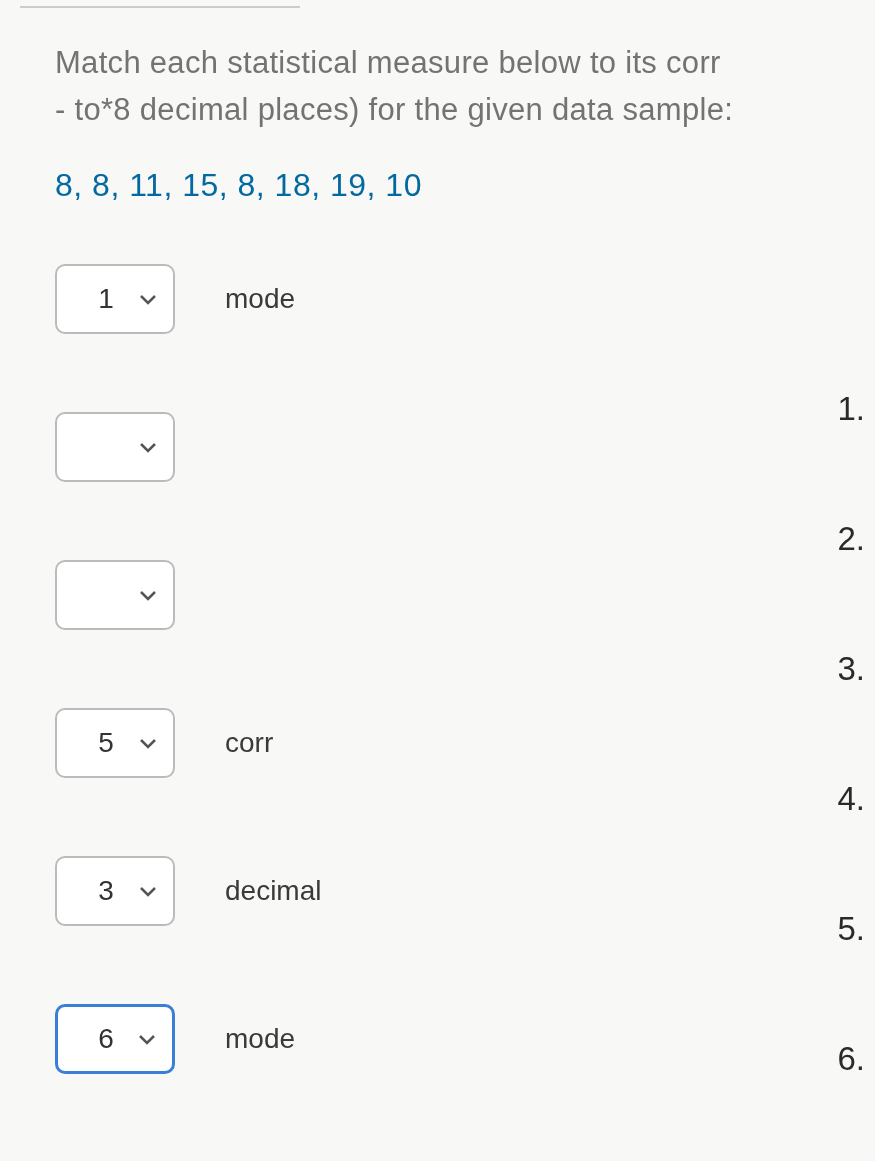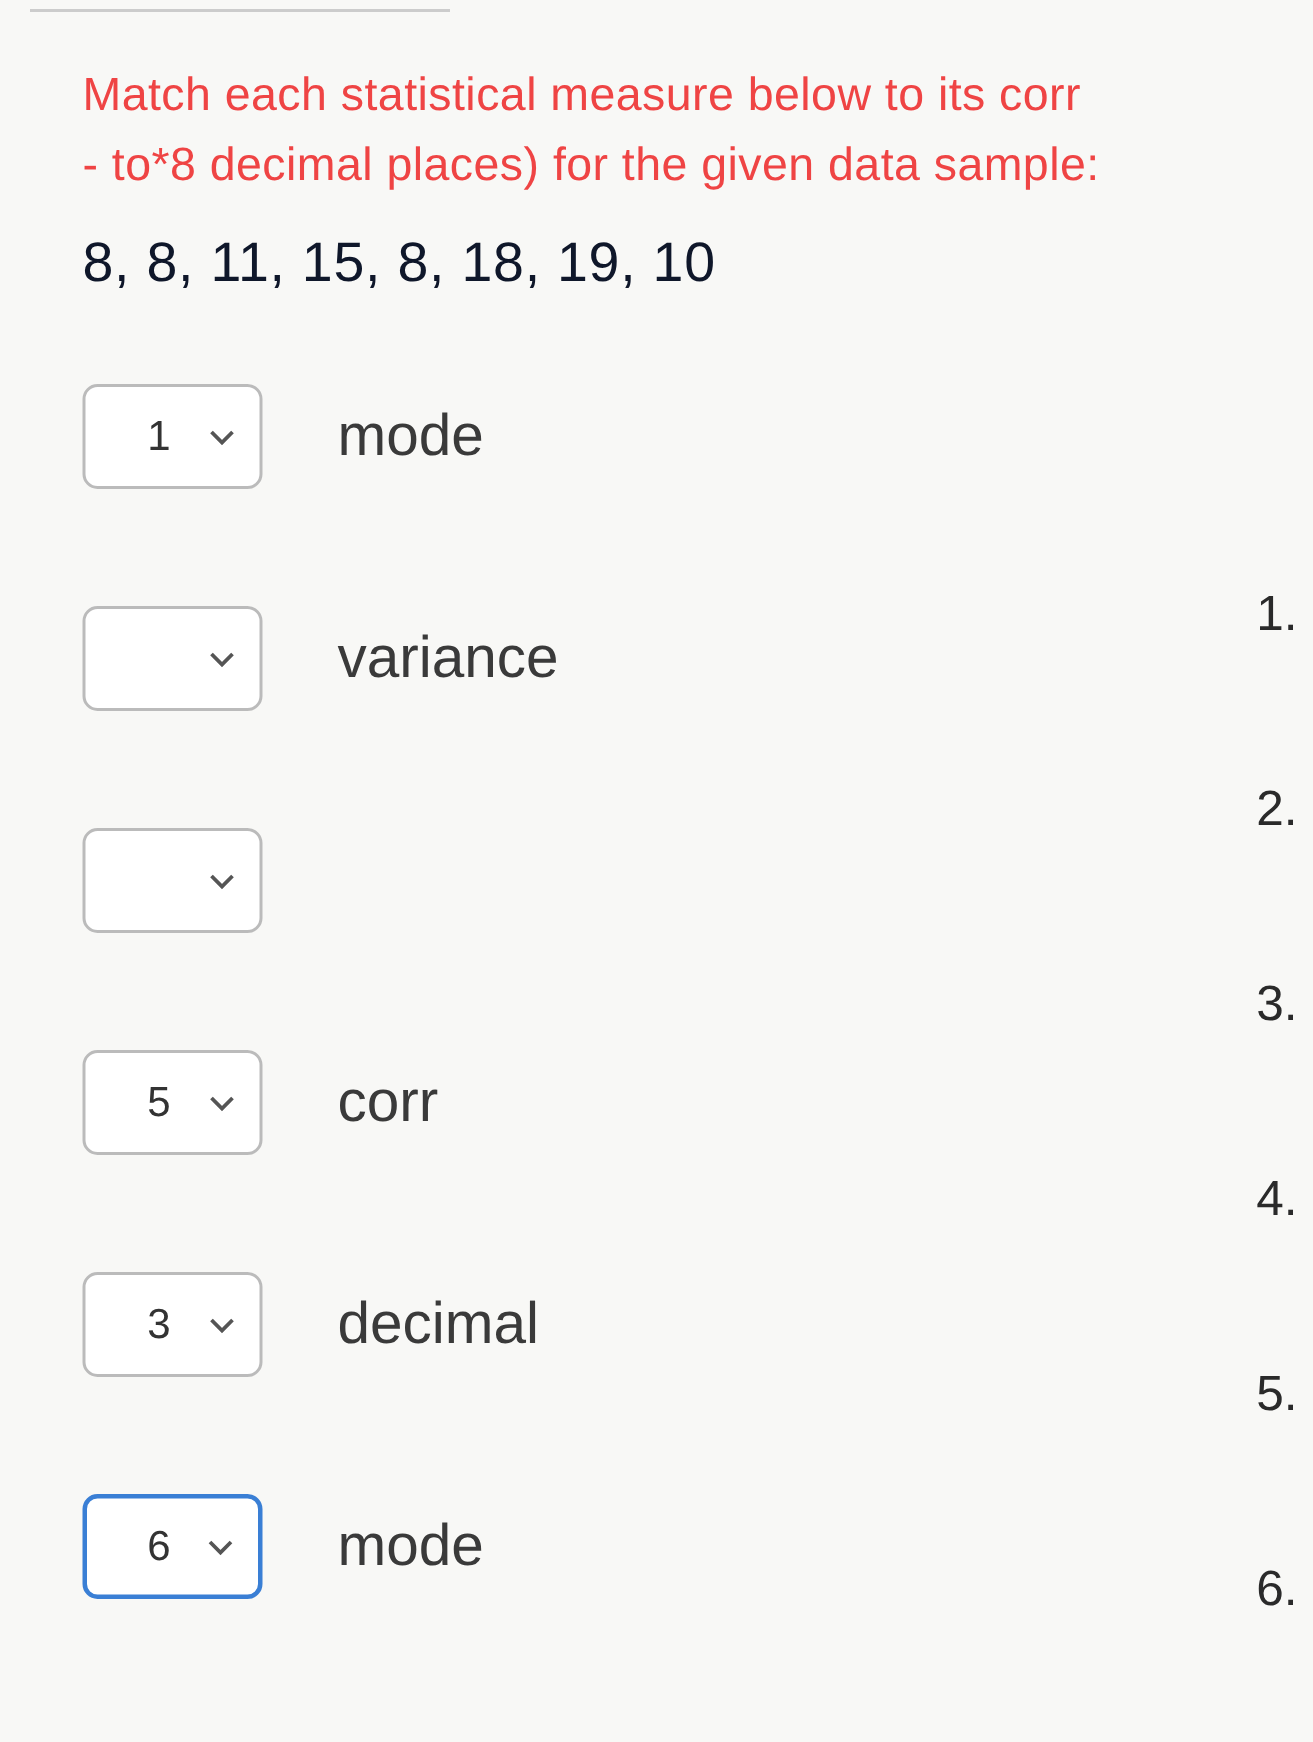--- a/index.html
+++ b/index.html
@@ -12,28 +12,28 @@
       background: #f8f8f6;
       width: 875px;
       height: 1161px;
       padding: 40px 0 0 55px;
       color: #333;
       overflow: hidden;
       position: relative;
     }
     .question-text {
       font-size: 31px;
-      color: #ef4444;
+      color: #737373;
       line-height: 1.5;
-      margin-bottom: 21px;
+      margin-bottom: 34px;
       letter-spacing: 0.3px;
     }
     .data-sample {
-      font-size: 37px;
-      color: #0f172a;
+      font-size: 32px;
+      color: #0369a1;
       margin-bottom: 60px;
       letter-spacing: 0.5px;
     }
     .match-container {
       display: flex;
       flex-direction: row;
     }
     .left-column {
       flex: 0 0 auto;
     }
@@ -64,21 +64,21 @@
       text-align: center;
     }
     .chevron {
       width: 18px;
       height: 12px;
       fill: none;
       stroke: #555;
       stroke-width: 2.5;
     }
     .label-text {
-      font-size: 39px;
+      font-size: 28px;
       color: #3a3a3a;
       margin-left: 50px;
     }
     .right-column {
       position: absolute;
       right: 10px;
       top: 390px;
     }
     .number-item {
       font-size: 33px;
@@ -120,21 +120,20 @@
       <span class="label-text">mode</span>
     </div>
 
     <div class="match-row">
       <div class="dropdown">
         <span class="dropdown-value"></span>
         <svg class="chevron" viewBox="0 0 18 12">
             <polyline points="2,3 9,10 16,3"></polyline>
           </svg>
       </div>
-      <span class="label-text">variance</span>
     </div>
 
     <div class="match-row">
       <div class="dropdown">
         <span class="dropdown-value"></span>
         <svg class="chevron" viewBox="0 0 18 12">
             <polyline points="2,3 9,10 16,3"></polyline>
           </svg>
       </div>
     </div>

